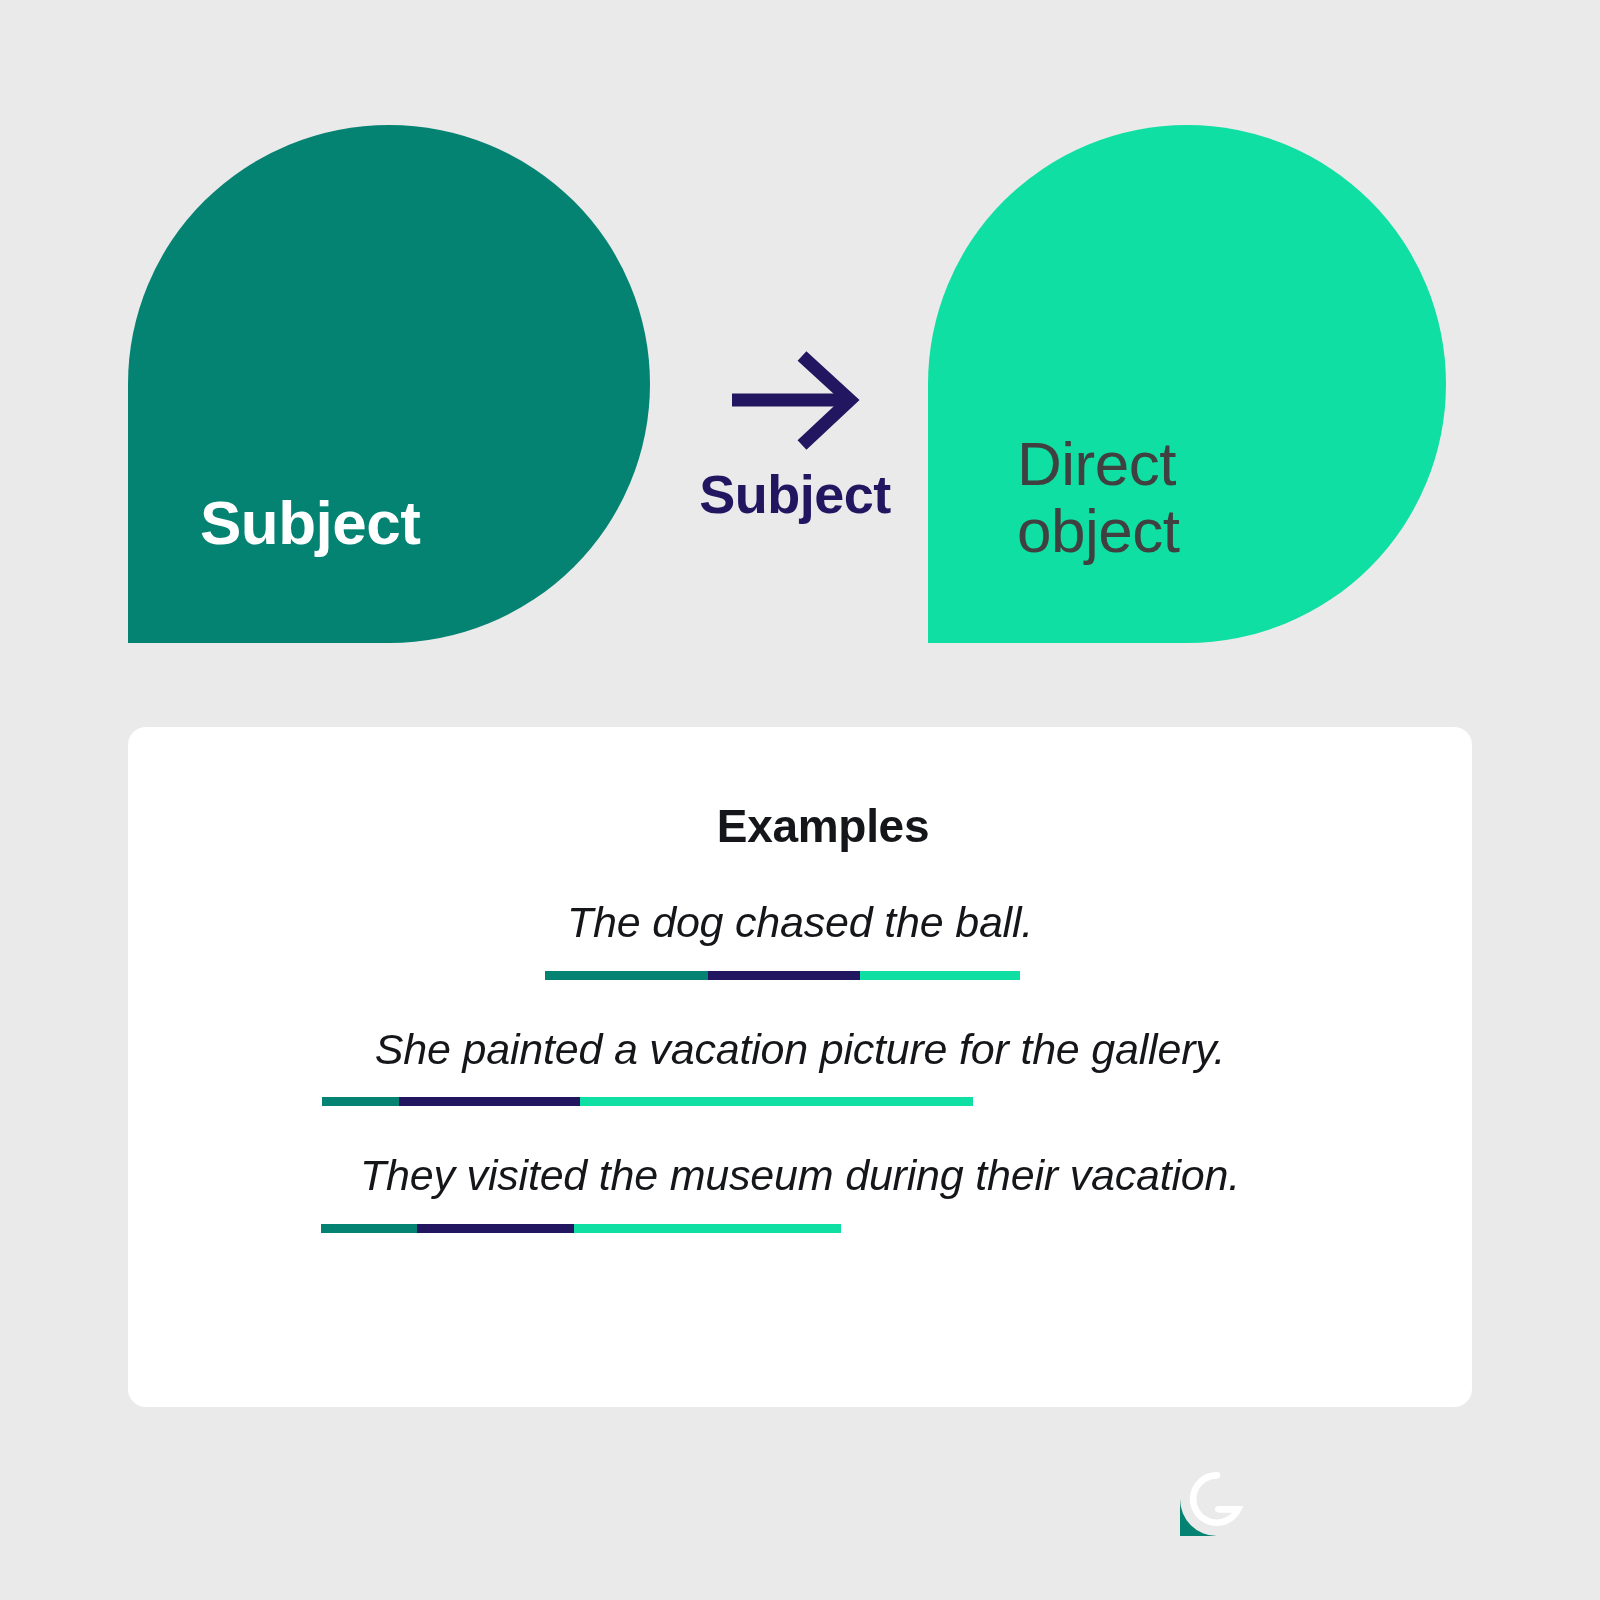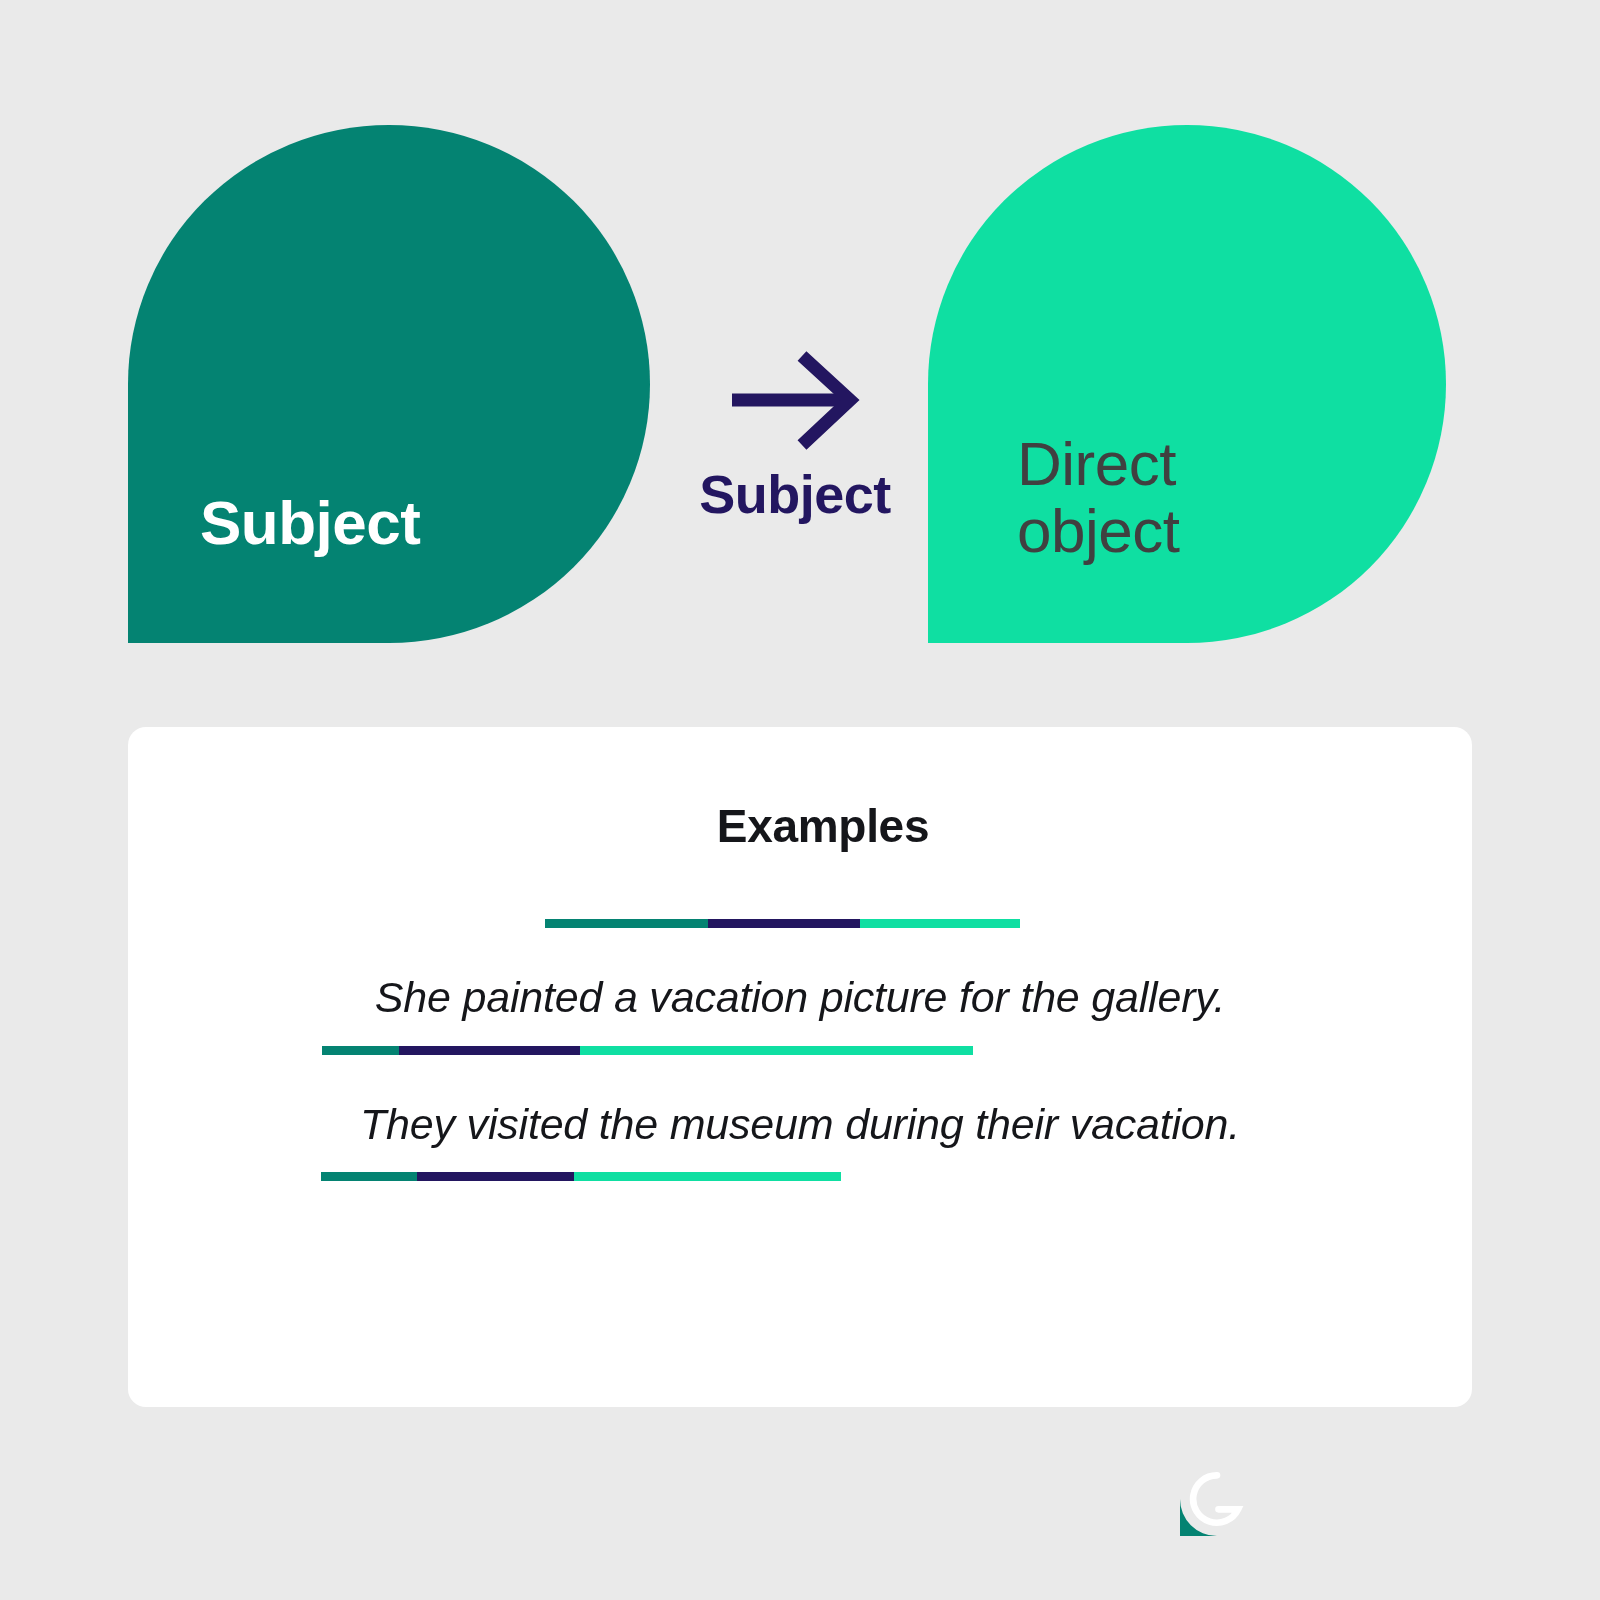--- a/index.html
+++ b/index.html
@@ -193,20 +193,21 @@
   </div>
 
 </div>
 
 <div id="examples-card">
 
   <div id="examples-title">Examples</div>
 
   <div id="examples-list">
       <div class="example-row">
+        <div class="example-sentence">The dog chased the ball.</div>
         <div class="example-bar" style="width: 475px; margin-left: 417px;">
           <div class="seg-subject" style="width: 163px;"></div>
           <div class="seg-action" style="width: 152px;"></div>
           <div class="seg-object" style="width: 160px;"></div>
         </div>
       </div>
       <div class="example-row">
         <div class="example-sentence">She painted a vacation picture for the gallery.</div>
         <div class="example-bar" style="width: 651px; margin-left: 194px;">
           <div class="seg-subject" style="width: 77px;"></div>

